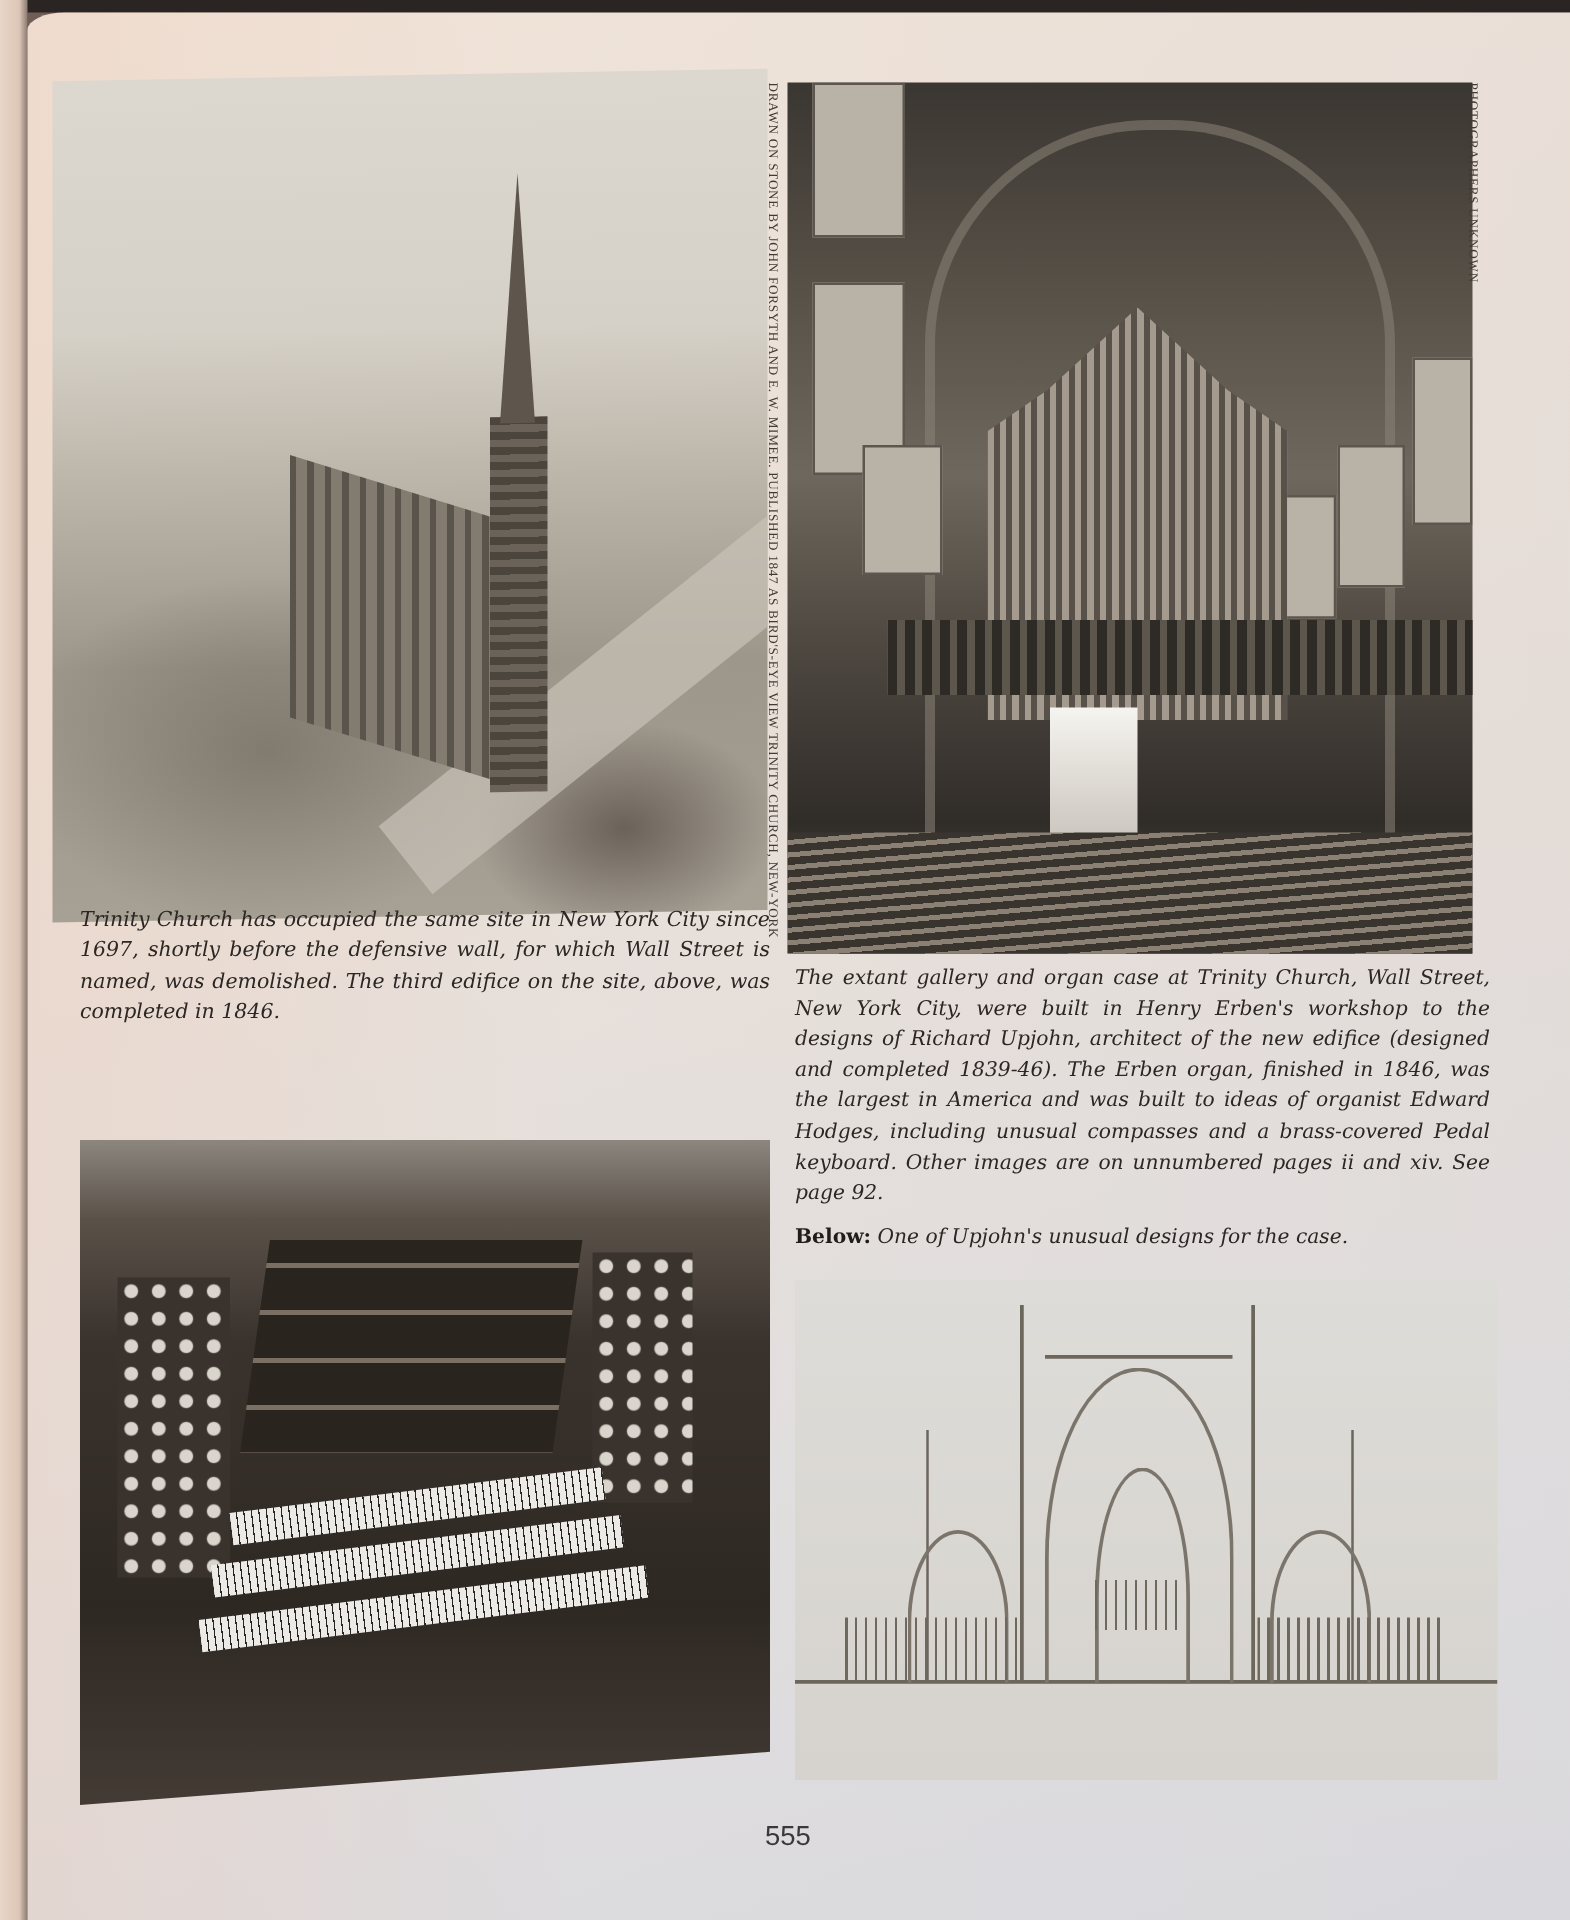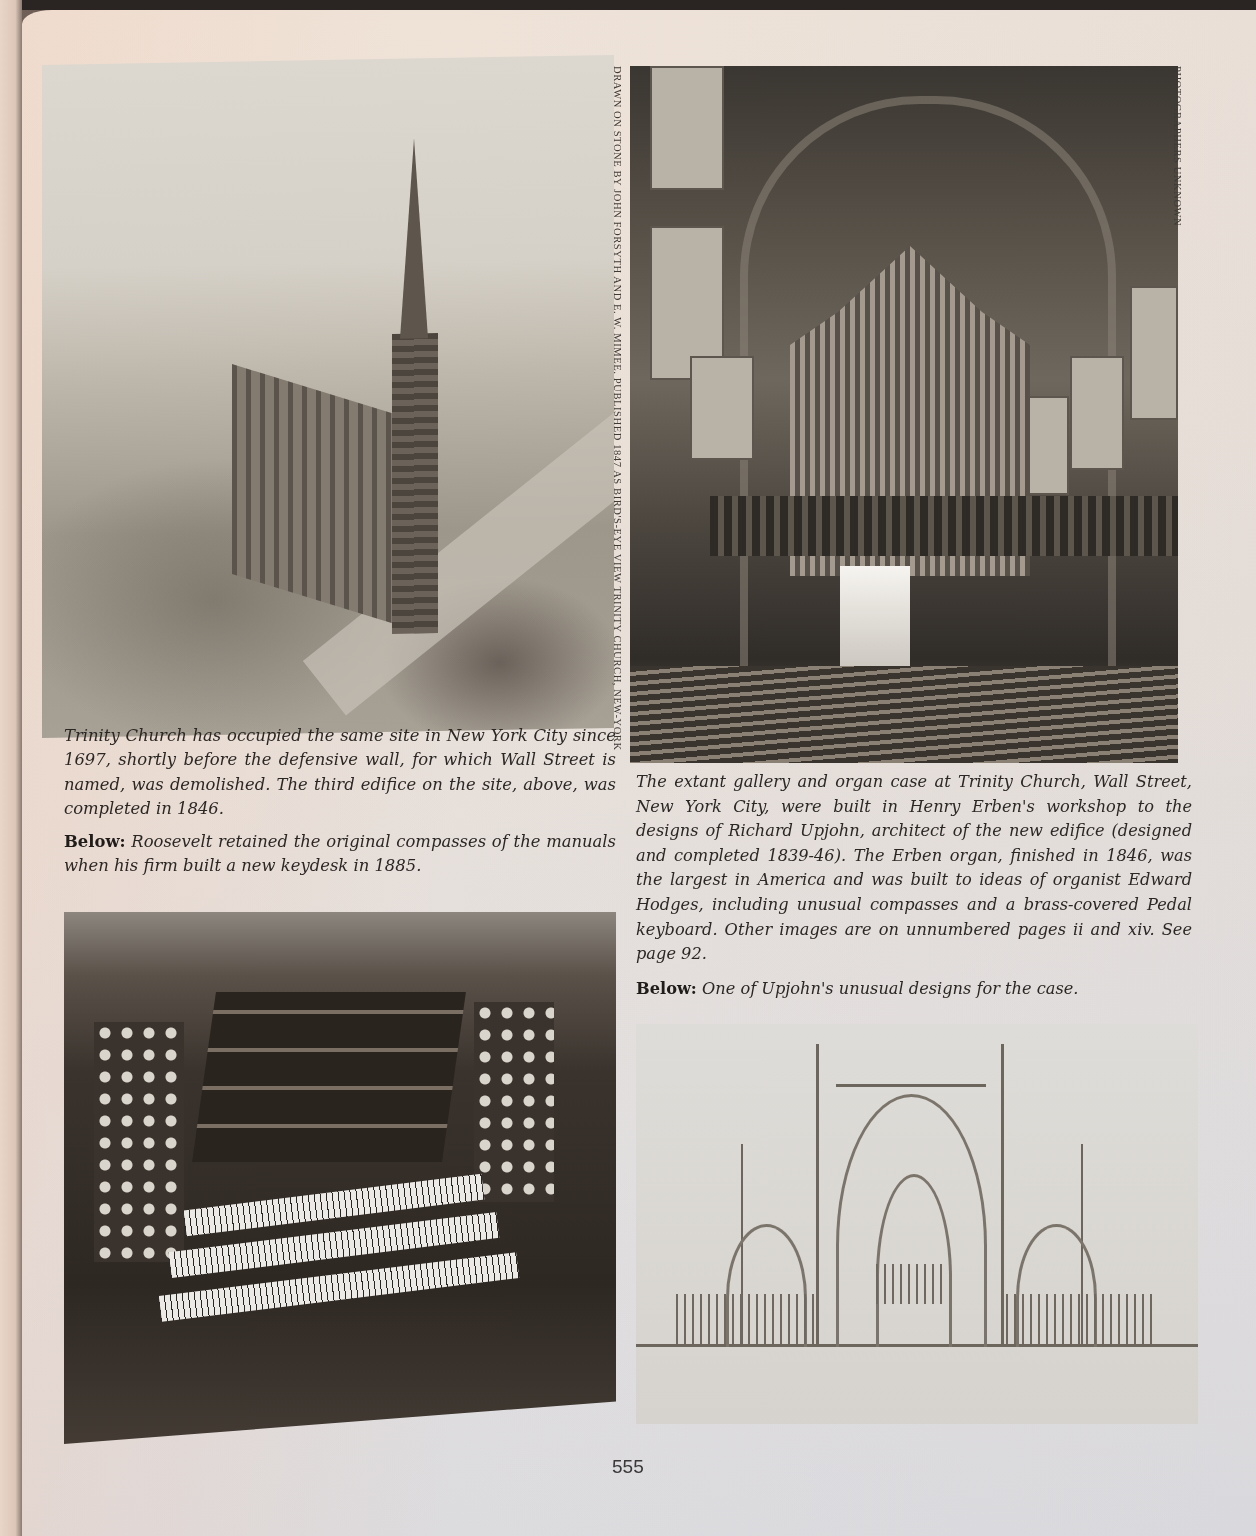--- a/index.html
+++ b/index.html
@@ -137,21 +137,21 @@
   }
   .caption p { margin: 0; }
   .caption .lead { font-style: normal; font-weight: bold; color: #1f1c1a; }
   .caption-litho { left: 64px; top: 724px; width: 552px; }
   .caption-litho .below { margin-top: 8px; }
   .caption-interior { left: 636px; top: 770px; width: 556px; font-size: 16.2px; line-height: 24.6px; }
   .caption-interior .below { margin-top: 10px; }
 
   .page-number {
     position: absolute; left: 612px; top: 1456px;
-    font-family: "Liberation Sans", sans-serif; font-size: 19px; color: #3a3838;
+    font-family: "Liberation Sans", sans-serif; font-size: 22px; color: #3a3838;
   }
 </style>
 </head>
 <body>
 
 <div class="left-page-edge"></div>
 
 <div class="page"></div>
 
 <div class="fig fig-litho">
@@ -172,21 +172,20 @@
   <div class="interior-banner" style="left:500px;top:220px;width:44px;height:130px;"></div>
   <div class="interior-organ"></div>
   <div class="interior-gallery"></div>
   <div class="interior-door"></div>
   <div class="interior-pews"></div>
 </div>
 <div class="credit credit-photo">Photographers unknown</div>
 
 <div class="caption caption-litho">
   <p>Trinity Church has occupied the same site in New York City since 1697, shortly before the defensive wall, for which Wall Street is named, was demolished. The third edifice on the site, above, was completed in 1846.</p>
-  <p class="below"><span class="lead">Below:</span><span> Roosevelt retained the original compasses of the manuals when his firm built a new keydesk in 1885.</span></p>
 </div>
 
 <div class="caption caption-interior">
   <p>The extant gallery and organ case at Trinity Church, Wall Street, New York City, were built in Henry Erben's workshop to the designs of Richard Upjohn, architect of the new edifice (designed and completed 1839-46). The Erben organ, finished in 1846, was the largest in America and was built to ideas of organist Edward Hodges, including unusual compasses and a brass-covered Pedal keyboard. Other images are on unnumbered pages ii and xiv. See page 92.</p>
   <p class="below"><span class="lead">Below:</span><span> One of Upjohn's unusual designs for the case.</span></p>
 </div>
 
 <div class="fig fig-keydesk">
   <div class="keydesk-music"></div>
   <div class="keydesk-jamb" style="left:30px;top:110px;"></div>

